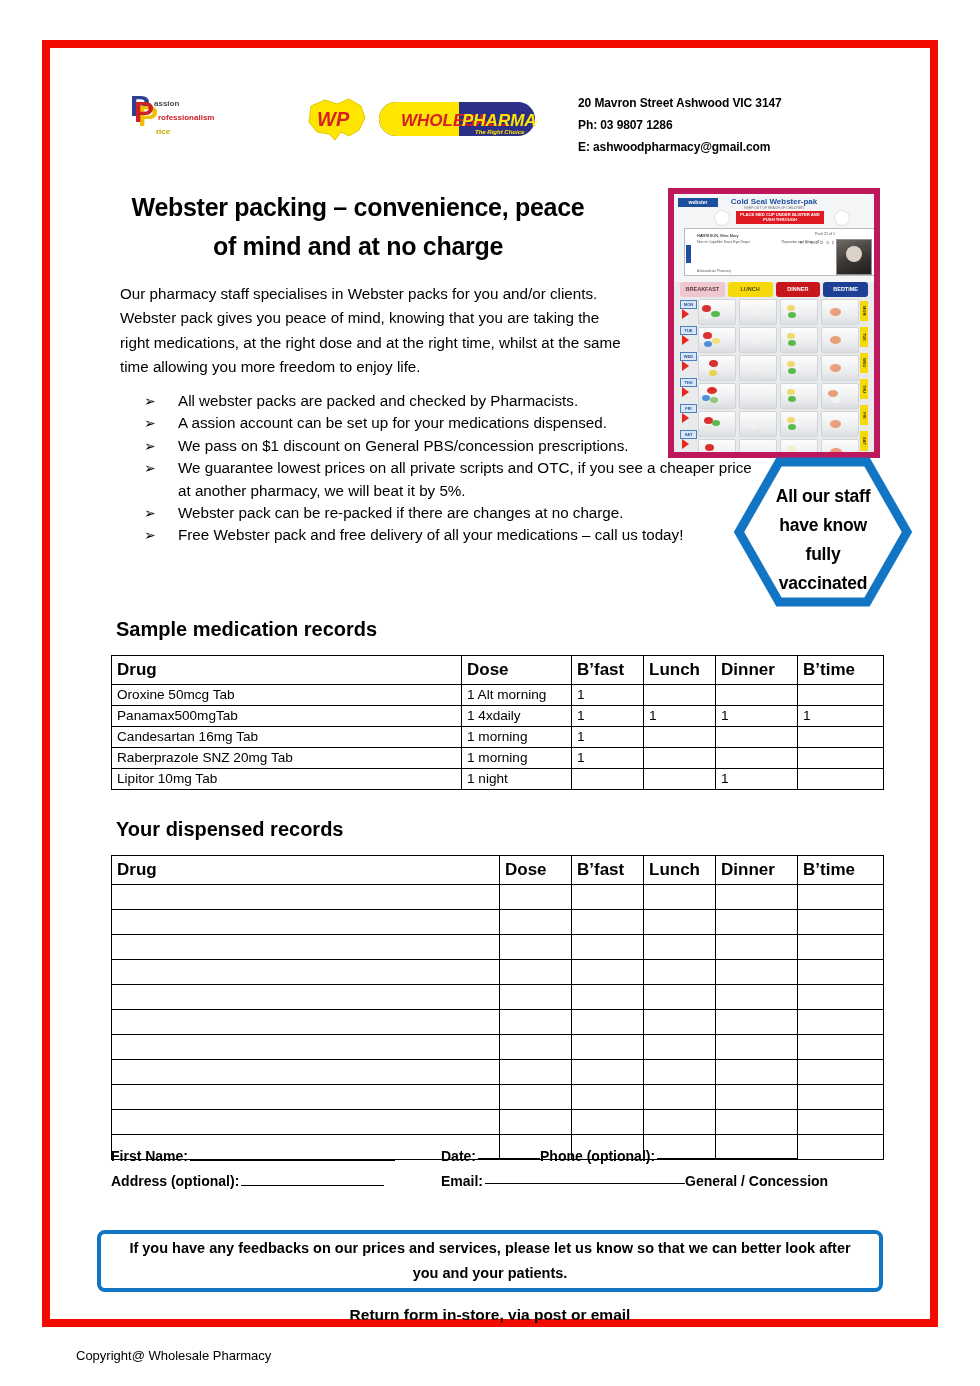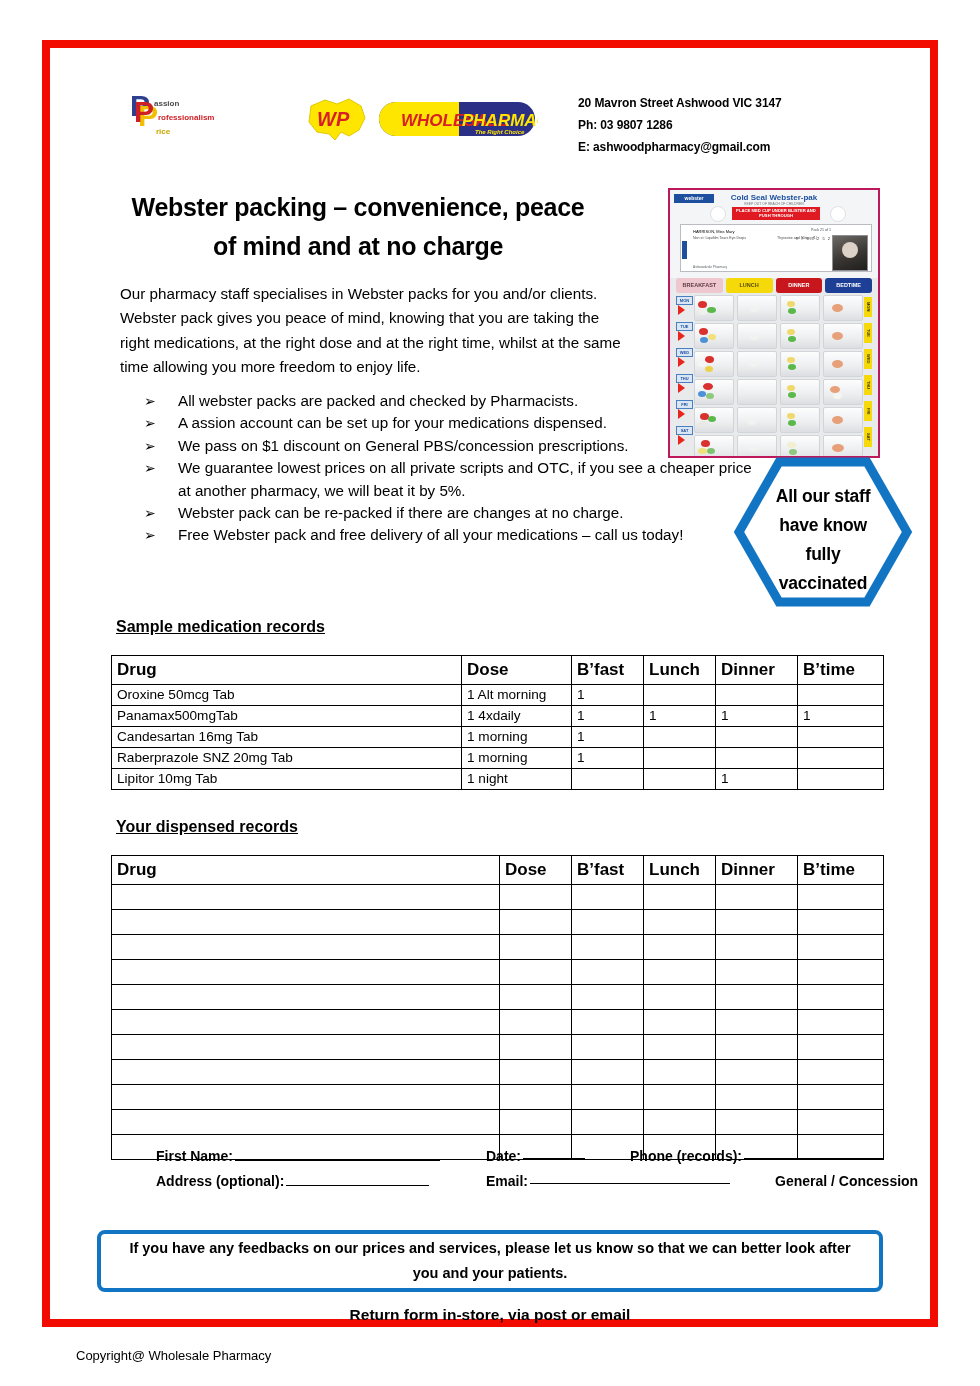--- a/index.html
+++ b/index.html
@@ -115,21 +115,21 @@
     flex: 1;
   }
   
   .pack {
     position: absolute;
     left: 618px;
     top: 140px;
     width: 212px;
     height: 270px;
     background: #e9eaec;
-    border: 2px solid #be185d;
+    border: 6px solid #be185d;
     box-sizing: border-box;
     overflow: hidden;
   }
   .pack-top {
     position: relative;
     height: 88px;
     background: #f4f5f6;
   }
   .pack-brand {
     position: absolute;
@@ -378,23 +378,22 @@
     width: 180px;
     text-align: center;
     font-size: 17.5px;
     font-weight: bold;
     line-height: 29px;
     letter-spacing: -0.2px;
   }
   
   .sec-head {
     position: absolute;
-    font-size: 16px;
-    font-weight: bold;
-    text-decoration: underline;
+    font-size: 20px;
+    font-weight: bold;
   }
   .sec-head.sample { left: 66px; top: 570px; }
   .sec-head.yours { left: 66px; top: 770px; }
   
   table.medtable {
     position: absolute;
     border-collapse: collapse;
     table-layout: fixed;
   }
   table.medtable th,
@@ -433,21 +432,21 @@
     align-items: baseline;
     white-space: nowrap;
   }
   .fgrp-left { width: 330px; flex: 0 0 330px; display:flex; align-items: baseline; }
   .fgrp-right { flex: 1; display:flex; align-items: flex-start; }
   .blank {
     display: inline-block;
     border-bottom: 1.5px solid #000;
     height: 14px;
   }
-  .lbl { margin-right: 2px; margin-left: 45px; }
+  .lbl { margin-right: 2px; }
   
   .feedback {
     position: absolute;
     left: 47px;
     top: 1182px;
     width: 786px;
     height: 62px;
     border: 4px solid #1275c4;
     border-radius: 8px;
     box-sizing: border-box;
@@ -927,21 +926,21 @@
 
     <div class="form-area">
       <div class="fline">
         <span class="fgrp-left">
           <span class="lbl">First Name:</span>
           <span class="blank" style="width:205px"></span>
         </span>
         <span class="fgrp-right">
           <span class="lbl">Date:</span>
           <span class="blank" style="width:62px"></span>
-          <span class="lbl">Phone (records):</span>
+          <span class="lbl">Phone (optional):</span>
           <span class="blank" style="width:140px"></span>
         </span>
       </div>
       <div class="fline">
         <span class="fgrp-left">
           <span class="lbl">Address (optional):</span>
           <span class="blank" style="width:143px"></span>
         </span>
         <span class="fgrp-right">
           <span class="lbl">Email:</span>

